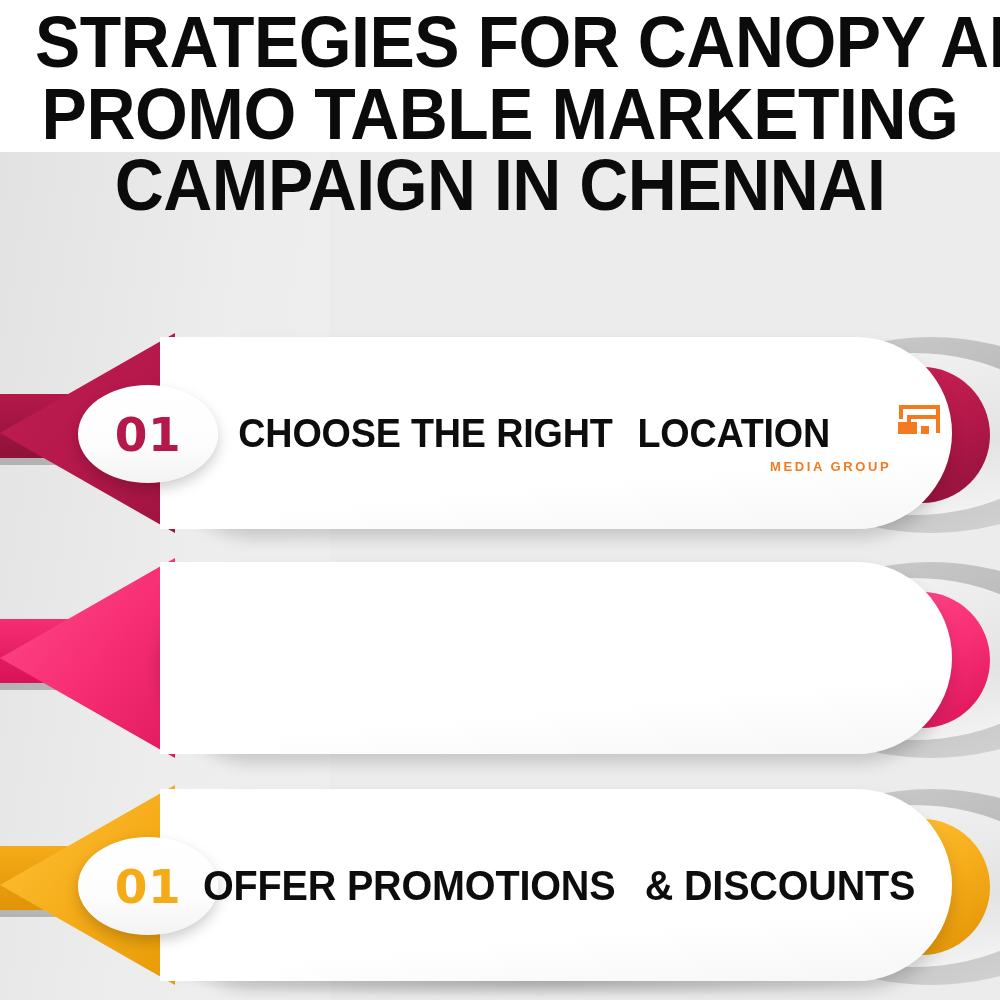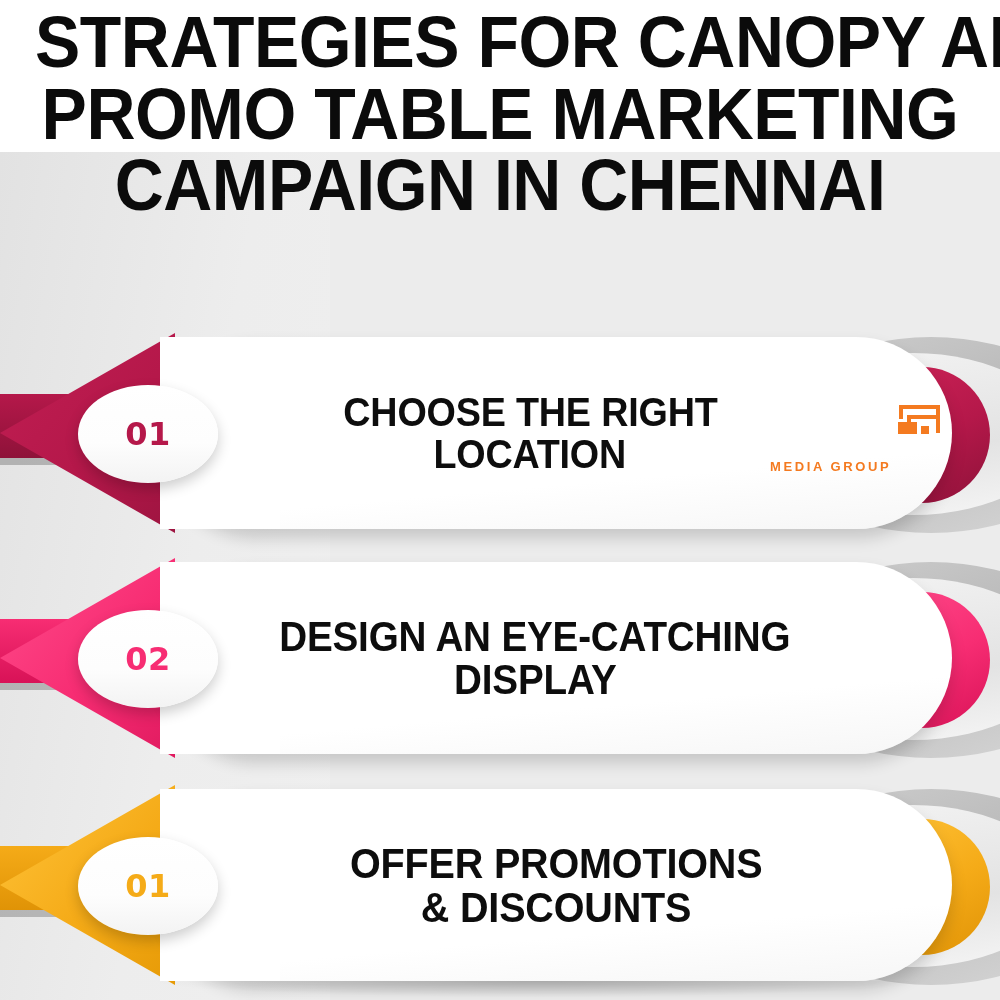--- a/index.html
+++ b/index.html
@@ -166,35 +166,35 @@
     background: linear-gradient(180deg, #ffffff 0%, #fdfdfd 60%, #f3f3f3 100%);
     box-shadow: 0 6px 14px rgba(0,0,0,0.20);
     z-index: 12;
     display: flex;
     align-items: center;
     justify-content: center;
   }
   .badge-num {
     font-family: "DejaVu Sans", sans-serif;
     font-weight: 700;
-    font-size: 32px;
+    font-size: 47px;
     letter-spacing: 0.5px;
     line-height: 1;
   }
 
   
   .row-text {
     position: absolute;
     left: 250px;
     top: 0;
     width: 560px;
     height: 200px;
     z-index: 14;
     display: flex;
-    flex-direction: column;
+    flex-direction: row;
     align-items: center;
     justify-content: center;
     text-align: right;
     pointer-events: none;
   }
   .row-text .tline {
     display: block;
     color: #0d0d0d;
     font-family: "Liberation Sans Narrow", "Liberation Sans", sans-serif;
     font-weight: 700;
@@ -328,27 +328,20 @@
             <stop offset="0%" stop-color="#ff4c8b"></stop>
             <stop offset="55%" stop-color="#f72d73"></stop>
             <stop offset="100%" stop-color="#e01a5f"></stop>
           </linearGradient>
         </defs>
         <polygon points="175,0 175,200 0,100" fill="url(#ag2)"></polygon>
       </svg>
     </div>
     <div class="bar"></div>
     <div class="bar-left-square"></div>
-    <div class="badge">
-      <span class="badge-num" id="num2" style="color: rgb(247, 45, 115);">02</span>
-    </div>
-    <div class="row-text">
-      <span class="tline">DESIGN AN EYE-CATCHING</span>
-      <span class="tline">DISPLAY</span>
-    </div>
   </div>
 
   <div class="row r3">
     <div class="deco-ellipse deco-a"></div>
     <div class="deco-ellipse deco-b"></div>
     <div class="accent-circle" id="circle3" style="background: linear-gradient(150deg, rgb(255, 196, 58) 0%, rgb(245, 171, 24) 55%, rgb(224, 147, 6) 100%);"></div>
     <div class="tail-bar" id="tail3" style="background: linear-gradient(rgb(245, 171, 24) 0%, rgb(224, 147, 6) 100%);"></div>
     <div class="arrow">
       <svg viewBox="0 0 175 200" xmlns="http://www.w3.org/2000/svg">
         <defs>

